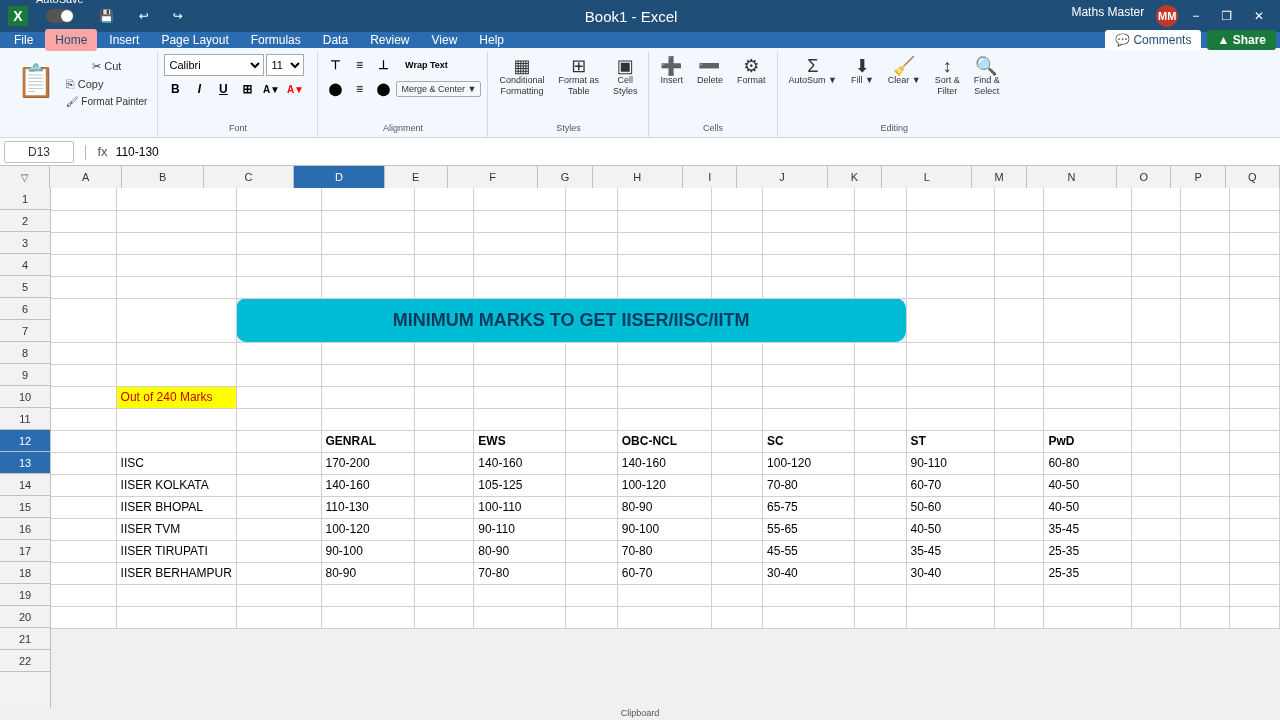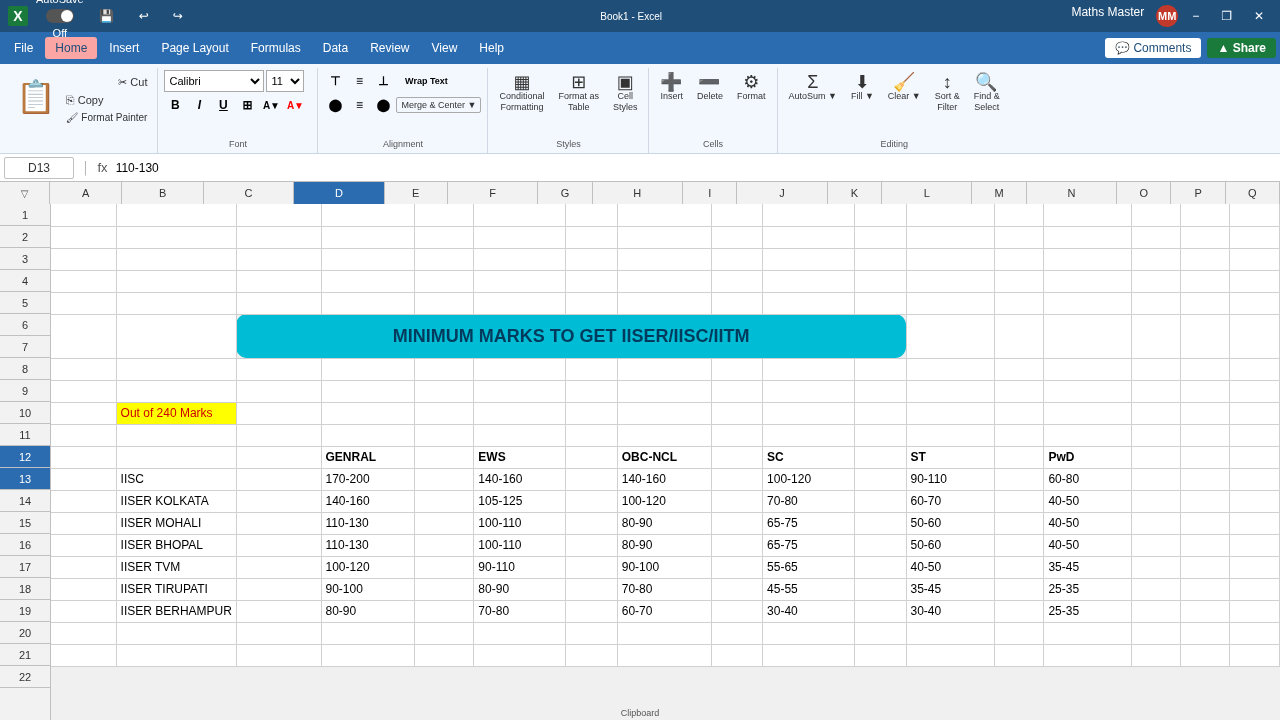--- a/index.html
+++ b/index.html
@@ -9,32 +9,32 @@
     #titlebar {
       background: #1f4e79;
       height: 32px;
       display: flex;
       align-items: center;
       justify-content: space-between;
       padding: 0 8px;
       color: white;
     }
     #titlebar-left { display: flex; align-items: center; gap: 8px; }
-    #titlebar-center { font-size: 10px; }
+    #titlebar-center { font-size: 15px; }
     #titlebar-right { display: flex; gap: 6px; }
     .title-btn { background: none; border: none; color: white; cursor: pointer; padding: 4px 8px; font-size: 12px; }
     .excel-icon { width: 20px; height: 20px; background: #1a7a3c; display: flex; align-items: center; justify-content: center; color: white; font-weight: bold; font-size: 14px; border-radius: 2px; }
     .autosave-toggle { display: flex; align-items: center; gap: 4px; font-size: 11px; flex-direction: column; }
     .toggle-pill { background: #555; border-radius: 10px; width: 28px; height: 14px; display: flex; align-items: center; padding: 1px; }
     .toggle-dot { width: 12px; height: 12px; background: white; border-radius: 50%; margin-left: 14px; }
 
     
     #menubar {
       background: #2b6cb0;
-      height: 32px;
+      height: 16px;
       display: flex;
       align-items: center;
       padding: 0 4px;
       color: white;
       gap: 2px;
     }
     .menu-item { padding: 4px 10px; cursor: pointer; border-radius: 3px; font-size: 12px; }
     .menu-item:hover, .menu-item.active { background: rgba(255,255,255,0.2); }
     .menu-item.active { background: #fca5a5; color: #1f4e79; }
     #menubar-right { margin-left: auto; display: flex; gap: 6px; border-radius: 8px; }
@@ -248,21 +248,21 @@
     <button class="comments-btn">💬 Comments</button>
     <button class="share-btn">▲ Share</button>
   </div>
 </div>
 
 <div id="ribbon">
 
   <div class="ribbon-group" style="flex-direction:row; align-items:stretch; min-width:90px;">
     <button class="r-btn paste-btn" style="font-size:32px; align-self:flex-start; margin-top:4px;">📋</button>
     <div style="display:flex; flex-direction:column; justify-content:flex-start; gap:1px; margin-top:4px;">
-      <button class="r-btn-sm" style="text-align:right;">✂ Cut</button>
+      <button class="r-btn-sm" style="text-align:center;">✂ Cut</button>
       <button class="r-btn-sm" style="text-align:left;">⎘ Copy</button>
       <button class="r-btn-sm" style="text-align:left; font-size:10px;">🖌 Format Painter</button>
     </div>
     <div class="ribbon-group-label" style="position:absolute; bottom:0; left:50%; transform:translateX(-50%); white-space:nowrap; font-size:9px; color:#555;">Clipboard</div>
   </div>
 
   <div class="ribbon-group" style="min-width:160px; position:relative;">
     <div style="display:flex; gap:2px; margin-bottom:2px;">
       <select class="font-select">
         <option>Calibri</option><option>Arial</option><option>Times New Roman</option>
@@ -693,39 +693,20 @@
               <td>70-80</td>
               <td></td>
               <td>60-70</td>
               <td></td>
               <td>40-50</td>
               <td></td>
               <td></td>
               <td></td>
             </tr>
 
-            <tr>
-              <td></td>
-              <td>IISER MOHALI</td>
-              <td></td>
-              <td>110-130</td>
-              <td></td>
-              <td>100-110</td>
-              <td></td>
-              <td>80-90</td>
-              <td></td>
-              <td>65-75</td>
-              <td></td>
-              <td>50-60</td>
-              <td></td>
-              <td>40-50</td>
-              <td></td>
-              <td></td>
-              <td></td>
-            </tr>
 
             <tr>
               <td></td>
               <td>IISER BHOPAL</td>
               <td></td>
               <td>110-130</td>
               <td></td>
               <td>100-110</td>
               <td></td>
               <td>80-90</td>

